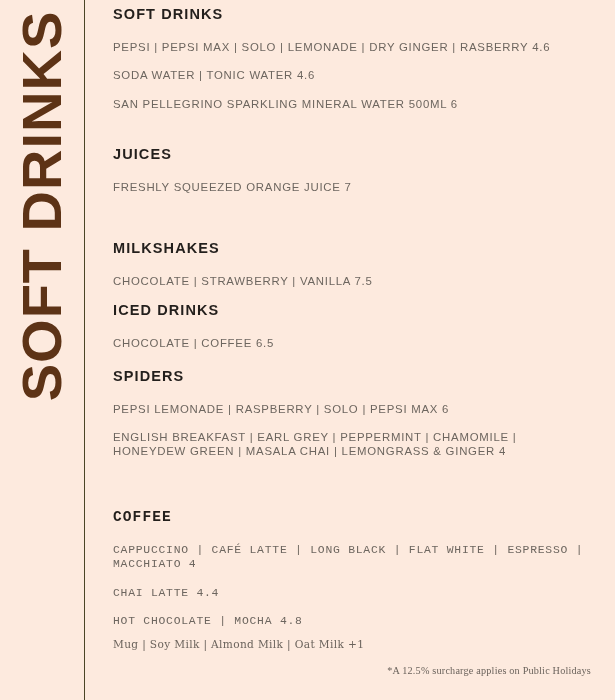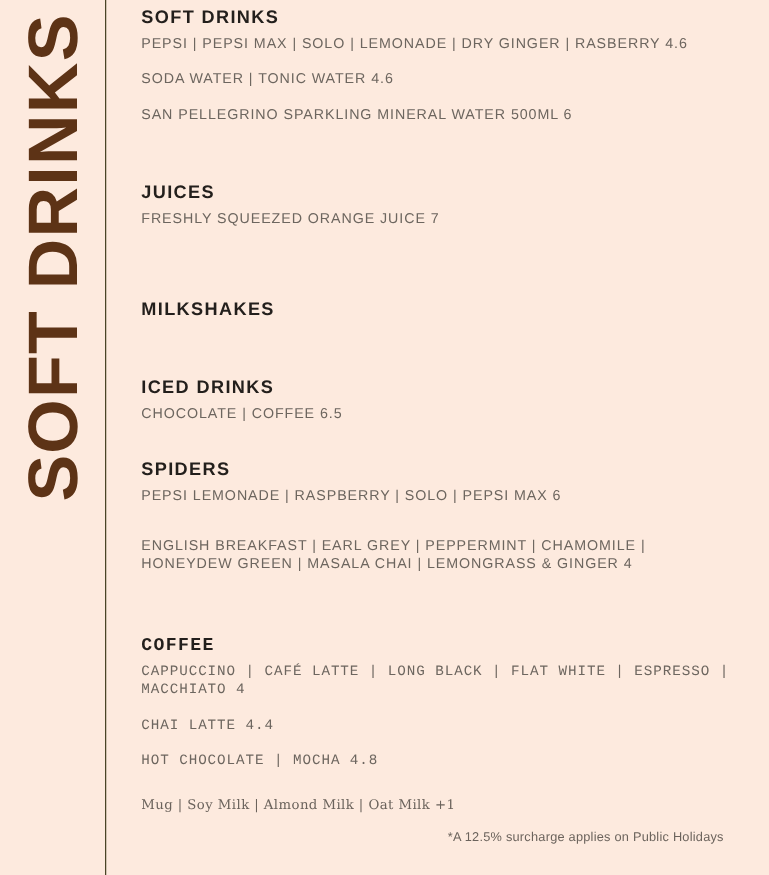--- a/index.html
+++ b/index.html
@@ -90,46 +90,46 @@
   }
   
   .sec-soft        { position: absolute; top: 6px;   left: 0; right: 0; }
   .sec-juices      { position: absolute; top: 146px; left: 0; right: 0; }
   .sec-milkshakes  { position: absolute; top: 240px; left: 0; right: 0; }
   .sec-iced        { position: absolute; top: 302px; left: 0; right: 0; }
   .sec-spiders     { position: absolute; top: 368px; left: 0; right: 0; }
   .sec-tea         { position: absolute; top: 430px; left: 0; right: 0; }
   .sec-coffee      { position: absolute; top: 509px; left: 0; right: 0; font-family: Liberation Mono, monospace; }
 
-  .section-title + .section-line { margin-top: 6px; }
+  .section-title + .section-line { margin-top: 18px; }
   .section-line + .section-line { margin-top: 14px; }
 
   
   .footer {
     position: absolute;
     left: 113px;
-    right: 26px;
+    right: 14px;
     top: 638px;
     height: 60px;
   }
   .footer-milk {
     font-size: 10.6px;
     letter-spacing: 0.35px;
     color: #6b635c;
     font-family: "DejaVu Serif", serif;
     margin: 0;
   }
   .footer-surcharge {
     position: absolute;
     right: 10px;
     top: 27px;
     font-size: 10.2px;
     letter-spacing: 0.2px;
     color: #6b635c;
-    font-family: Liberation Sans, sans-serif;
+    font-family: Liberation Serif, serif;
     margin: 0;
     text-align: right;
   }
 </style>
 </head>
 <body>
 
 <div class="menu-page">
 
   <div class="side-rail">
@@ -148,20 +148,21 @@
       <p class="section-line">SAN PELLEGRINO SPARKLING MINERAL WATER 500ML 6</p>
     </div>
 
     <div class="section sec-juices">
       <h2 class="section-title">JUICES</h2>
       <p class="section-line">FRESHLY SQUEEZED ORANGE JUICE 7</p>
     </div>
 
     <div class="section sec-milkshakes">
       <h2 class="section-title">MILKSHAKES</h2>
+      <p class="section-line">CHOCOLATE | STRAWBERRY | VANILLA 7.5</p>
     </div>
 
     <div class="section sec-iced">
       <h2 class="section-title">ICED DRINKS</h2>
       <p class="section-line">CHOCOLATE | COFFEE 6.5</p>
     </div>
 
     <div class="section sec-spiders">
       <h2 class="section-title">SPIDERS</h2>
       <p class="section-line">PEPSI LEMONADE | RASPBERRY | SOLO | PEPSI MAX 6</p>

